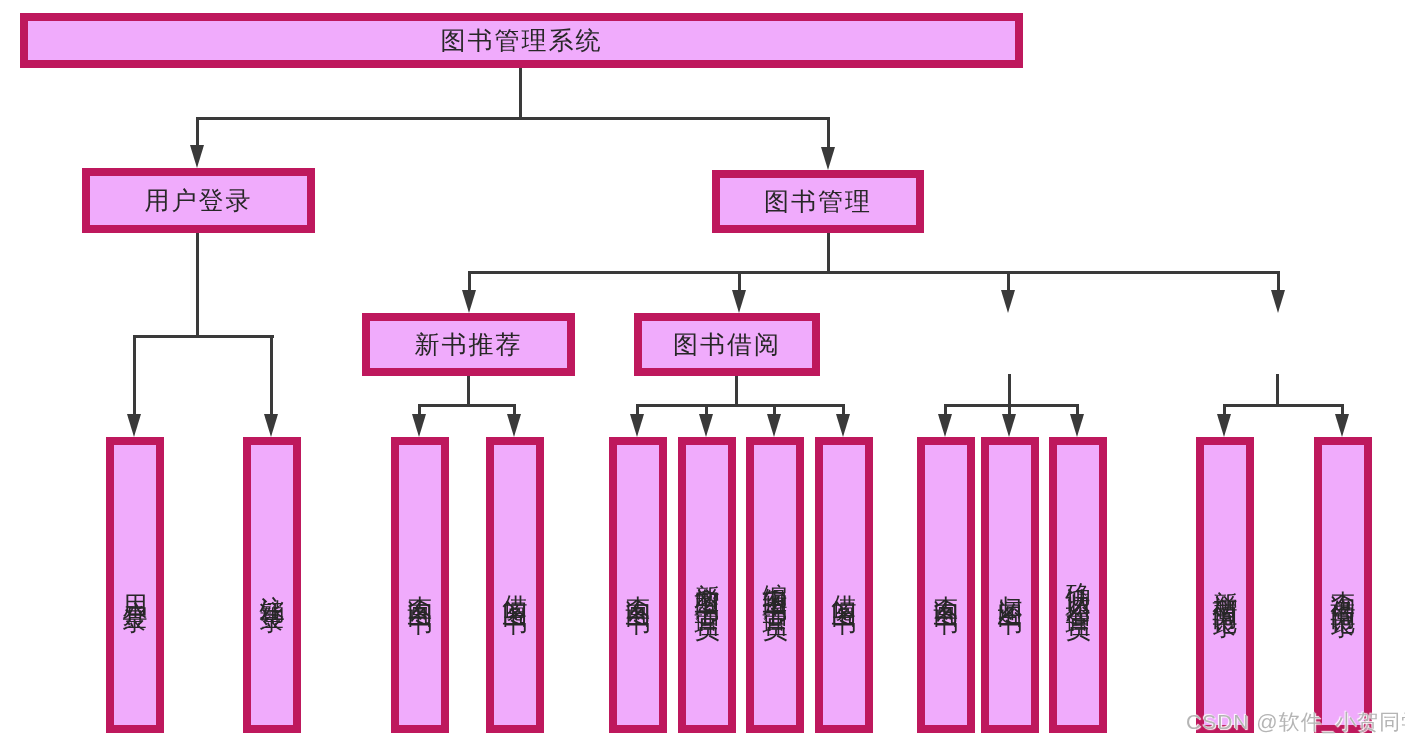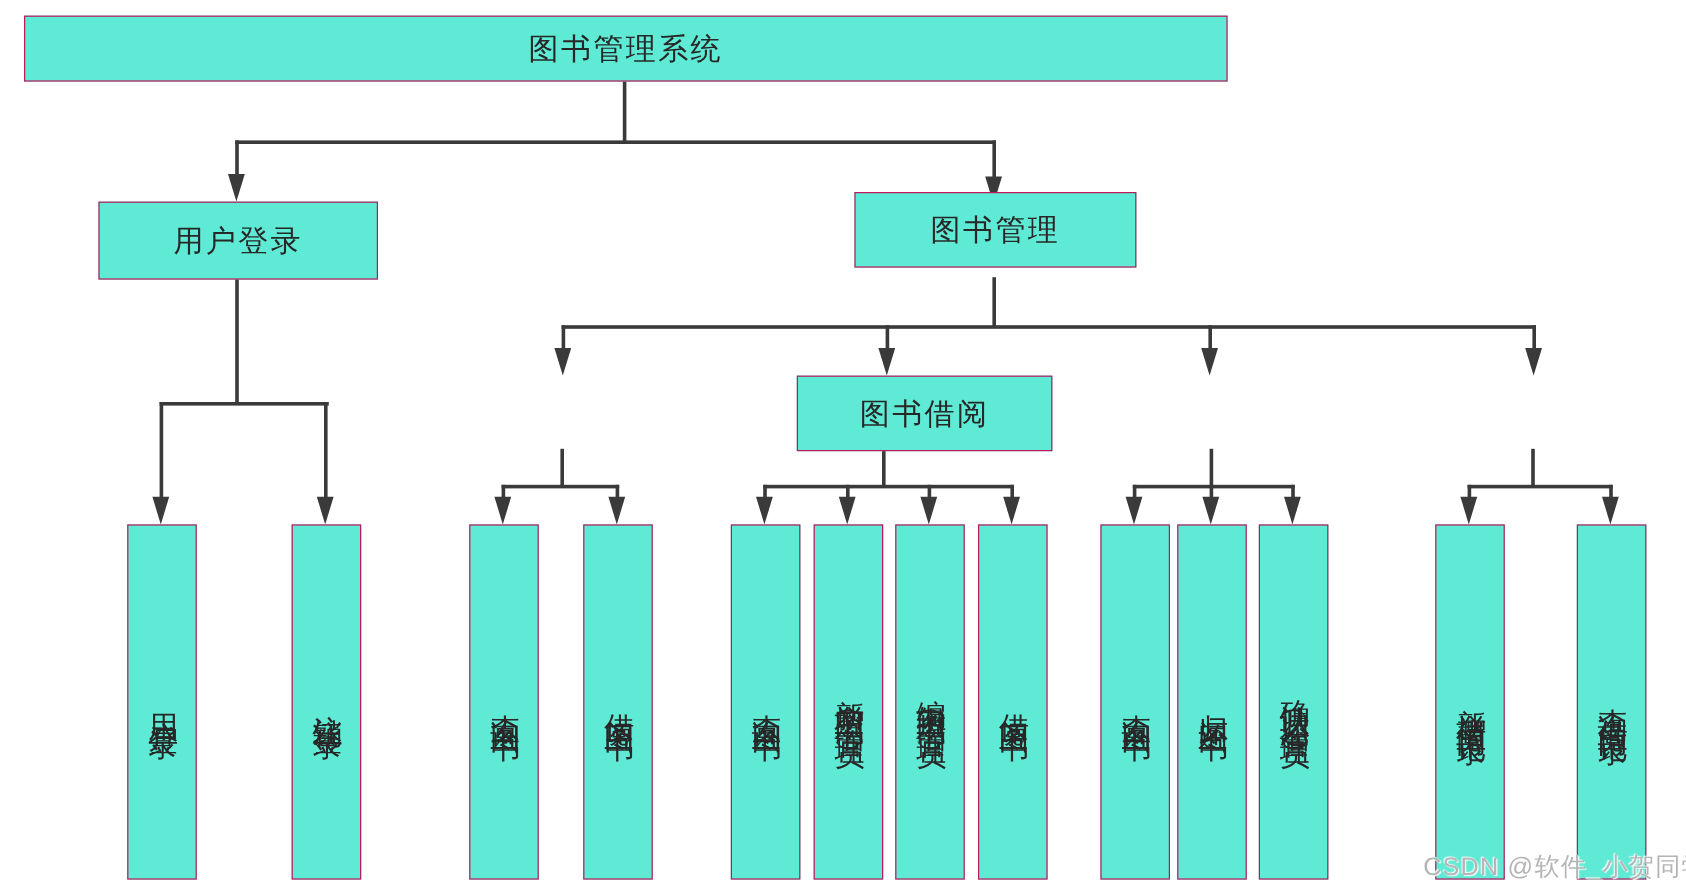--- a/index.html
+++ b/index.html
@@ -1,22 +1,22 @@
 <!DOCTYPE html>
 <html><head>
 <meta charset="utf-8">
 <style>
   html,body{margin:0;padding:0;background:#ffffff;}
   .canvas{
     position:relative;width:1405px;height:747px;background:#ffffff;
     font-family:"Liberation Sans",sans-serif;overflow:hidden;
   }
   .box{
-    position:absolute;box-sizing:border-box;background:#5eead4;
-    border:1px solid #be185d;display:flex;align-items:center;justify-content:center;
+    position:absolute;box-sizing:border-box;background:#f0abfc;
+    border:8px solid #be185d;display:flex;align-items:center;justify-content:center;
     z-index:2;
   }
   .lbl{
     color:#272727;font-size:25px;letter-spacing:2px;white-space:nowrap;
   }
   .leaf .lbl{
     writing-mode:vertical-rl;text-orientation:mixed;
     font-size:25px;letter-spacing:5px;white-space:normal;line-height:1;
   }
   .hline{position:absolute;height:3px;background:#3a3a3a;z-index:1;}
@@ -44,21 +44,21 @@
   <div class="vline" style="left:519px;top:66px;height:53px"></div>
   <div class="hline" style="left:196px;top:117px;width:634px"></div>
   <div class="vline" style="left:196px;top:117px;height:30px"></div>
   <div class="arrow" style="left:190px;top:145px"></div>
   <div class="vline" style="left:827px;top:117px;height:32px"></div>
   <div class="arrow" style="left:821px;top:147px"></div>
 
   <div class="box" style="left:82px;top:168px;width:233px;height:65px">
     <span class="lbl">用户登录</span>
   </div>
-  <div class="box" style="left:712px;top:160px;width:235px;height:63px">
+  <div class="box" style="left:712px;top:170px;width:212px;height:63px">
     <span class="lbl">图书管理</span>
   </div>
 
   <div class="vline" style="left:196px;top:231px;height:106px"></div>
   <div class="hline" style="left:133px;top:335px;width:141px"></div>
   <div class="vline" style="left:133px;top:335px;height:81px"></div>
   <div class="arrow" style="left:127px;top:414px"></div>
   <div class="vline" style="left:270px;top:335px;height:81px"></div>
   <div class="arrow" style="left:264px;top:414px"></div>
 
@@ -66,21 +66,24 @@
   <div class="hline" style="left:468px;top:271px;width:812px"></div>
   <div class="vline" style="left:468px;top:271px;height:21px"></div>
   <div class="arrow" style="left:462px;top:290px"></div>
   <div class="vline" style="left:738px;top:271px;height:21px"></div>
   <div class="arrow" style="left:732px;top:290px"></div>
   <div class="vline" style="left:1007px;top:271px;height:21px"></div>
   <div class="arrow" style="left:1001px;top:290px"></div>
   <div class="vline" style="left:1277px;top:271px;height:21px"></div>
   <div class="arrow" style="left:1271px;top:290px"></div>
 
-  <div class="box" style="left:664px;top:313px;width:213px;height:63px">
+  <div class="box" style="left:362px;top:313px;width:213px;height:63px">
+    <span class="lbl">新书推荐</span>
+  </div>
+  <div class="box" style="left:634px;top:313px;width:186px;height:63px">
     <span class="lbl">图书借阅</span>
   </div>
 
   <div class="vline" style="left:467px;top:374px;height:32px"></div>
   <div class="hline" style="left:418px;top:404px;width:98px"></div>
   <div class="vline" style="left:418px;top:404px;height:12px"></div>
   <div class="arrow" style="left:412px;top:414px"></div>
   <div class="vline" style="left:513px;top:404px;height:12px"></div>
   <div class="arrow" style="left:507px;top:414px"></div>
 

